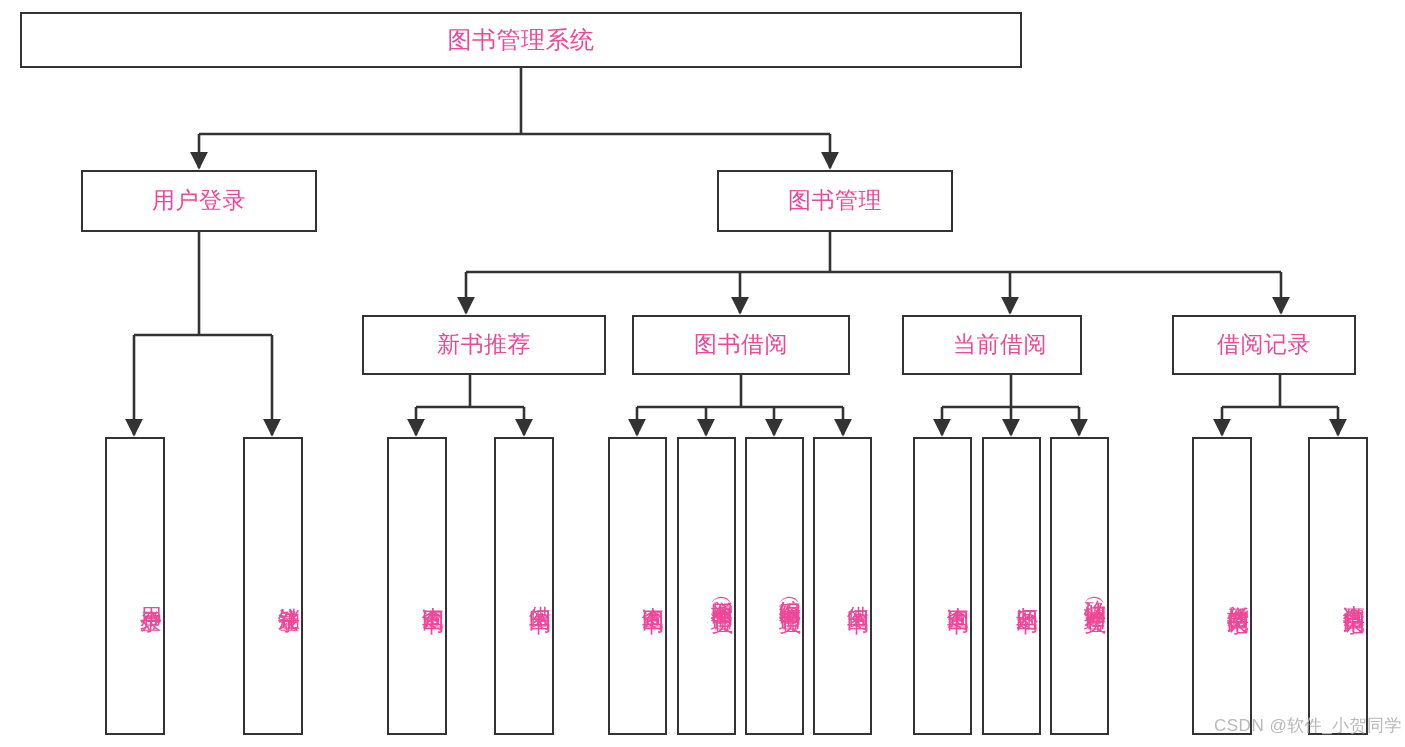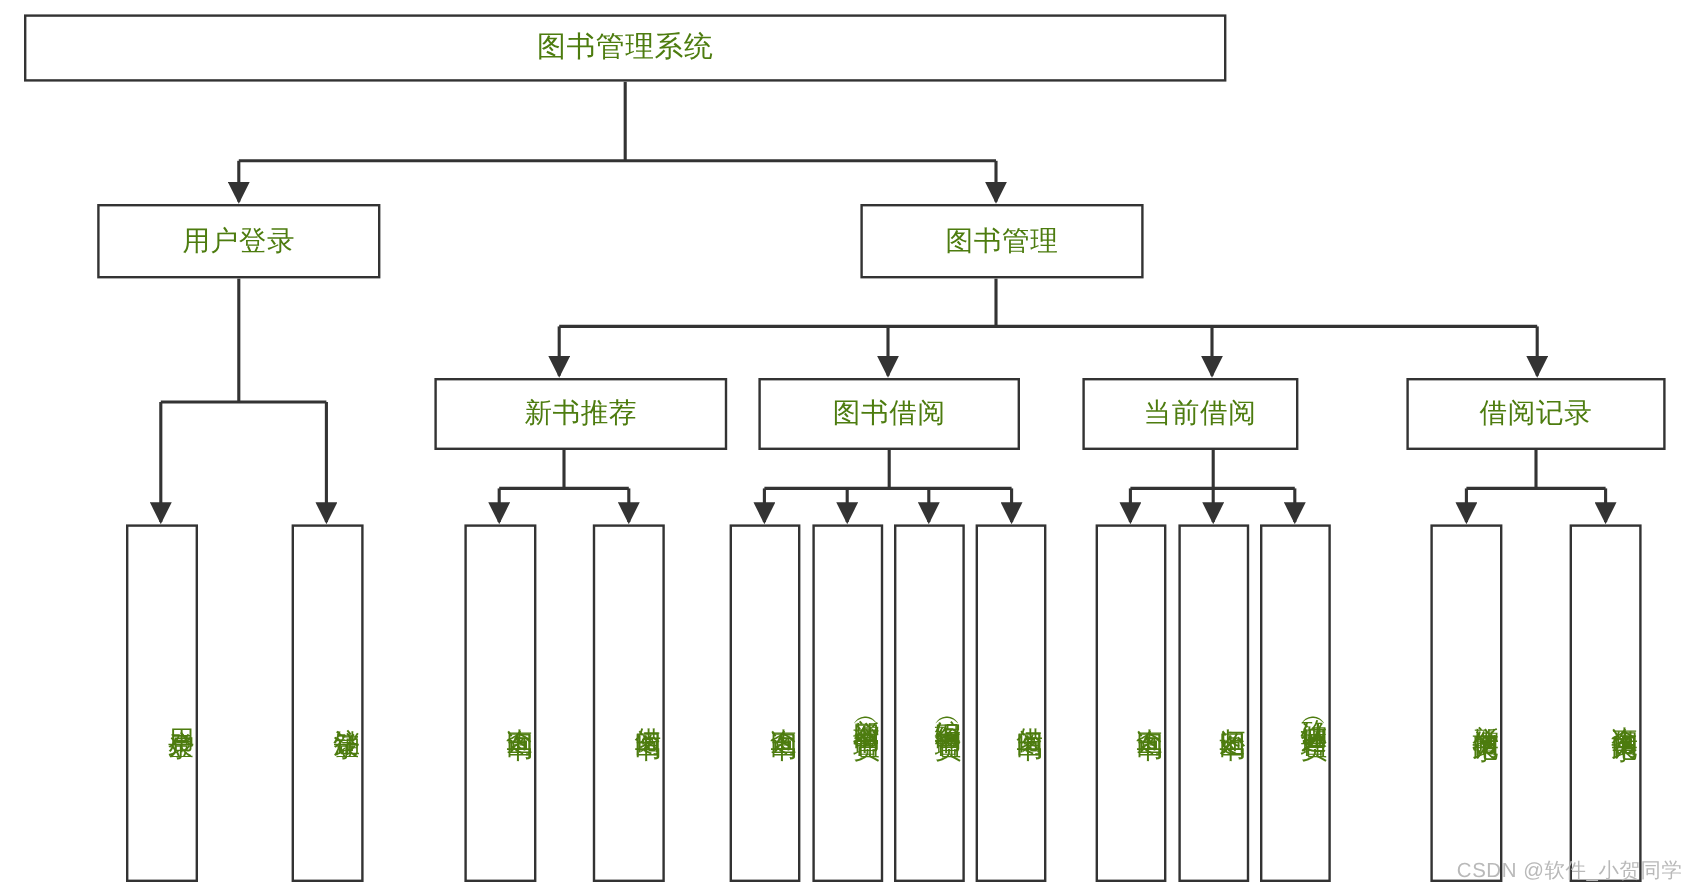--- a/index.html
+++ b/index.html
@@ -26,21 +26,21 @@
     pointer-events: none;
   }
   .node {
     position: absolute;
     box-sizing: border-box;
     border: 2px solid #333333;
     background: #ffffff;
     display: flex;
     align-items: center;
     justify-content: center;
-    color: #4d7c0f;
+    color: #ec4899;
     line-height: 1.12;
   }
   .node.h {
     font-size: 23px;
     letter-spacing: 0.5px;
   }
   .node.v {
     font-size: 22px;
     writing-mode: vertical-rl;
     text-orientation: upright;
@@ -119,21 +119,21 @@
   </svg>
 
   <div class="node h root" style="left:20px; top:12px; width:1002px; height:56px;">图书管理系统</div>
 
   <div class="node h" style="left:81px; top:170px; width:236px; height:62px;">用户登录</div>
   <div class="node h" style="left:717px; top:170px; width:236px; height:62px;">图书管理</div>
 
   <div class="node h" style="left:362px; top:315px; width:244px; height:60px;">新书推荐</div>
   <div class="node h" style="left:632px; top:315px; width:218px; height:60px;">图书借阅</div>
   <div class="node h" style="left:902px; top:315px; width:180px; height:60px;padding-left:16px;">当前借阅</div>
-  <div class="node h" style="left:1172px; top:315px; width:216px; height:60px;">借阅记录</div>
+  <div class="node h" style="left:1172px; top:315px; width:184px; height:60px;">借阅记录</div>
 
   <div class="node v" style="left:105px; top:437px; width:60px; height:298px;">用户登录</div>
   <div class="node v" style="left:243px; top:437px; width:60px; height:298px;">注销登录</div>
 
   <div class="node v" style="left:387px; top:437px; width:60px; height:298px;">查询图书</div>
   <div class="node v" style="left:494px; top:437px; width:60px; height:298px;">借阅图书</div>
 
   <div class="node v" style="left:608px; top:437px; width:59px; height:298px;">查询图书</div>
   <div class="node v tall" style="left:677px; top:437px; width:59px; height:298px;">新增图书（管理员）</div>
   <div class="node v tall" style="left:745px; top:437px; width:59px; height:298px;">编辑图书（管理员）</div>

